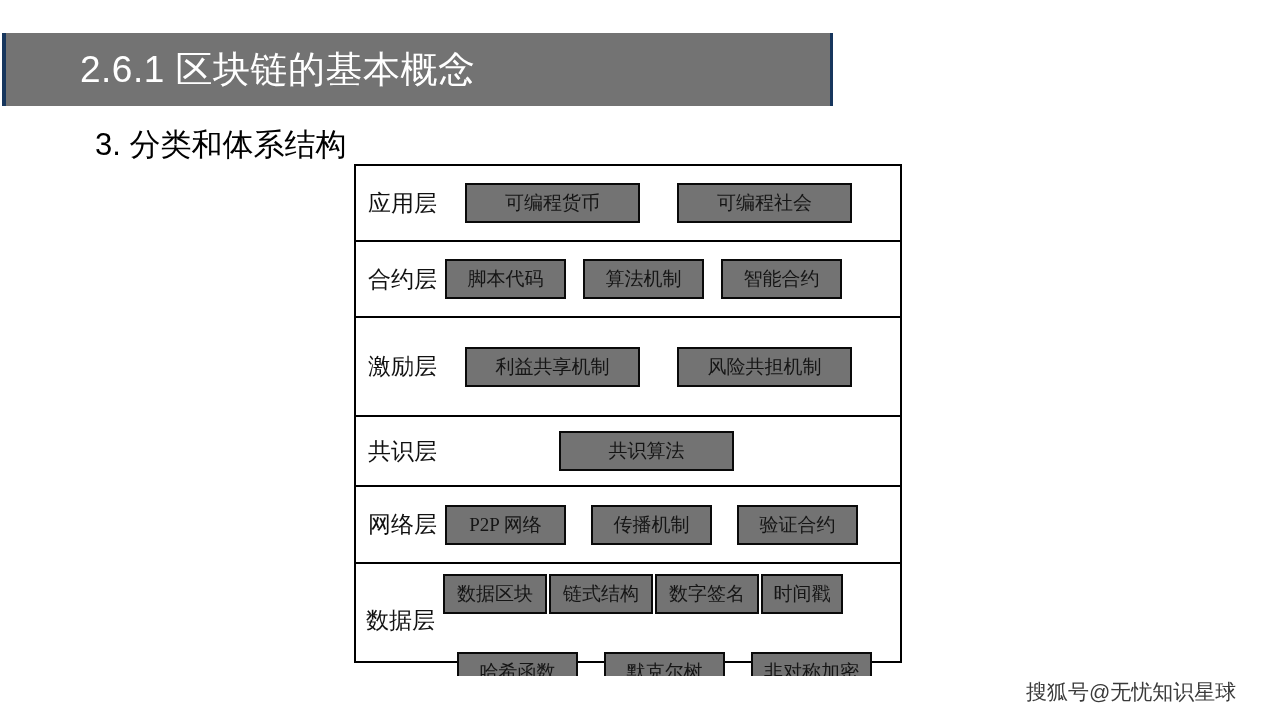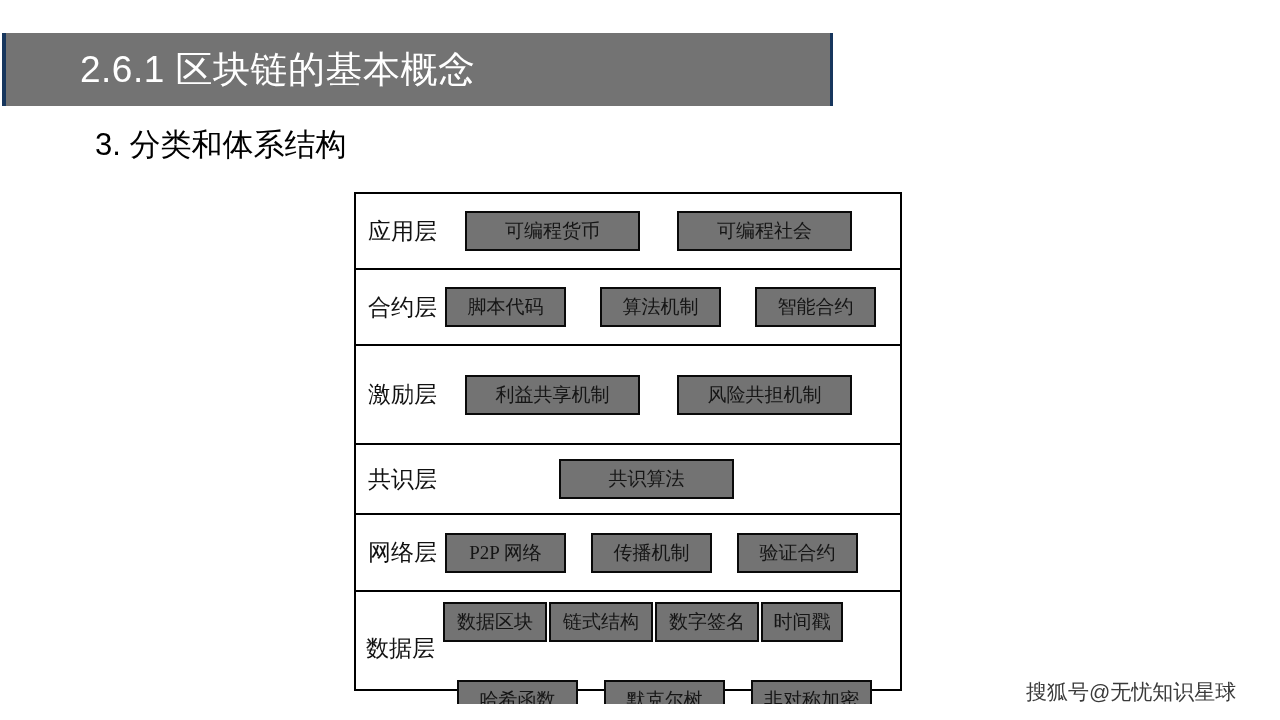--- a/index.html
+++ b/index.html
@@ -47,21 +47,21 @@
     font-size: 31px;
     color: #000000;
     white-space: nowrap;
     font-family: "Liberation Sans", sans-serif;
   }
 
   
   #architecture-diagram {
     position: absolute;
     left: 354px;
-    top: 192px;
+    top: 164px;
     width: 548px;
     height: 499px;
     border: 2px solid #000000;
     box-sizing: border-box;
     background: #ffffff;
     font-family: "Liberation Serif", "DejaVu Serif", serif;
   }
   .layer-row {
     position: relative;
     box-sizing: border-box;
@@ -104,21 +104,21 @@
   }
 
   
   .row-app     { height: 76px; }
   .row-app     .layer-label { padding-left: 12px; }
   .row-app     .items-area  { gap: 37px; padding-left: 28px; }
   .row-app     .item-box    { width: 175px; }
 
   .row-contract { height: 76px; }
   .row-contract .layer-label { padding-left: 12px; }
-  .row-contract .items-area  { gap: 34px; padding-left: 8px; }
+  .row-contract .items-area  { gap: 17px; padding-left: 8px; }
   .row-contract .item-box    { width: 121px; }
 
   .row-incentive { height: 99px; }
   .row-incentive .layer-label { padding-left: 12px; }
   .row-incentive .items-area  { gap: 37px; padding-left: 28px; }
   .row-incentive .item-box    { width: 175px; }
 
   .row-consensus { height: 70px; }
   .row-consensus .layer-label { padding-left: 12px; }
   .row-consensus .items-area  { padding-left: 0; }

